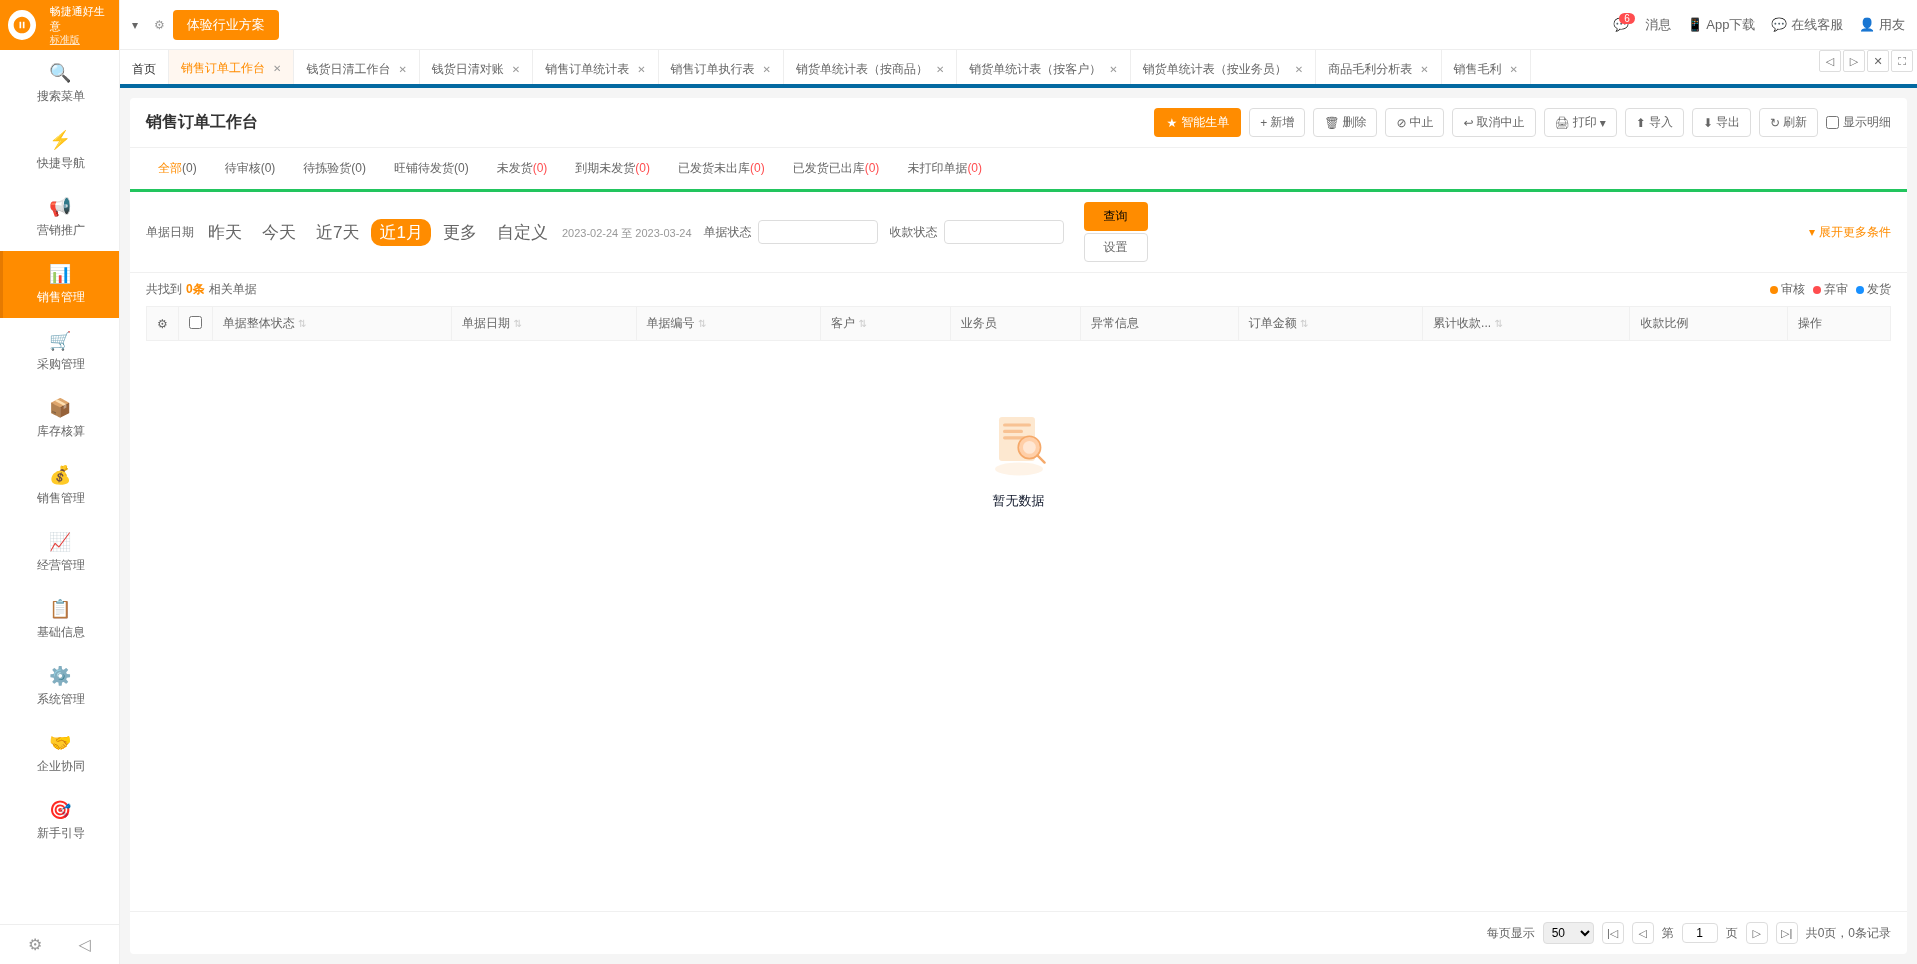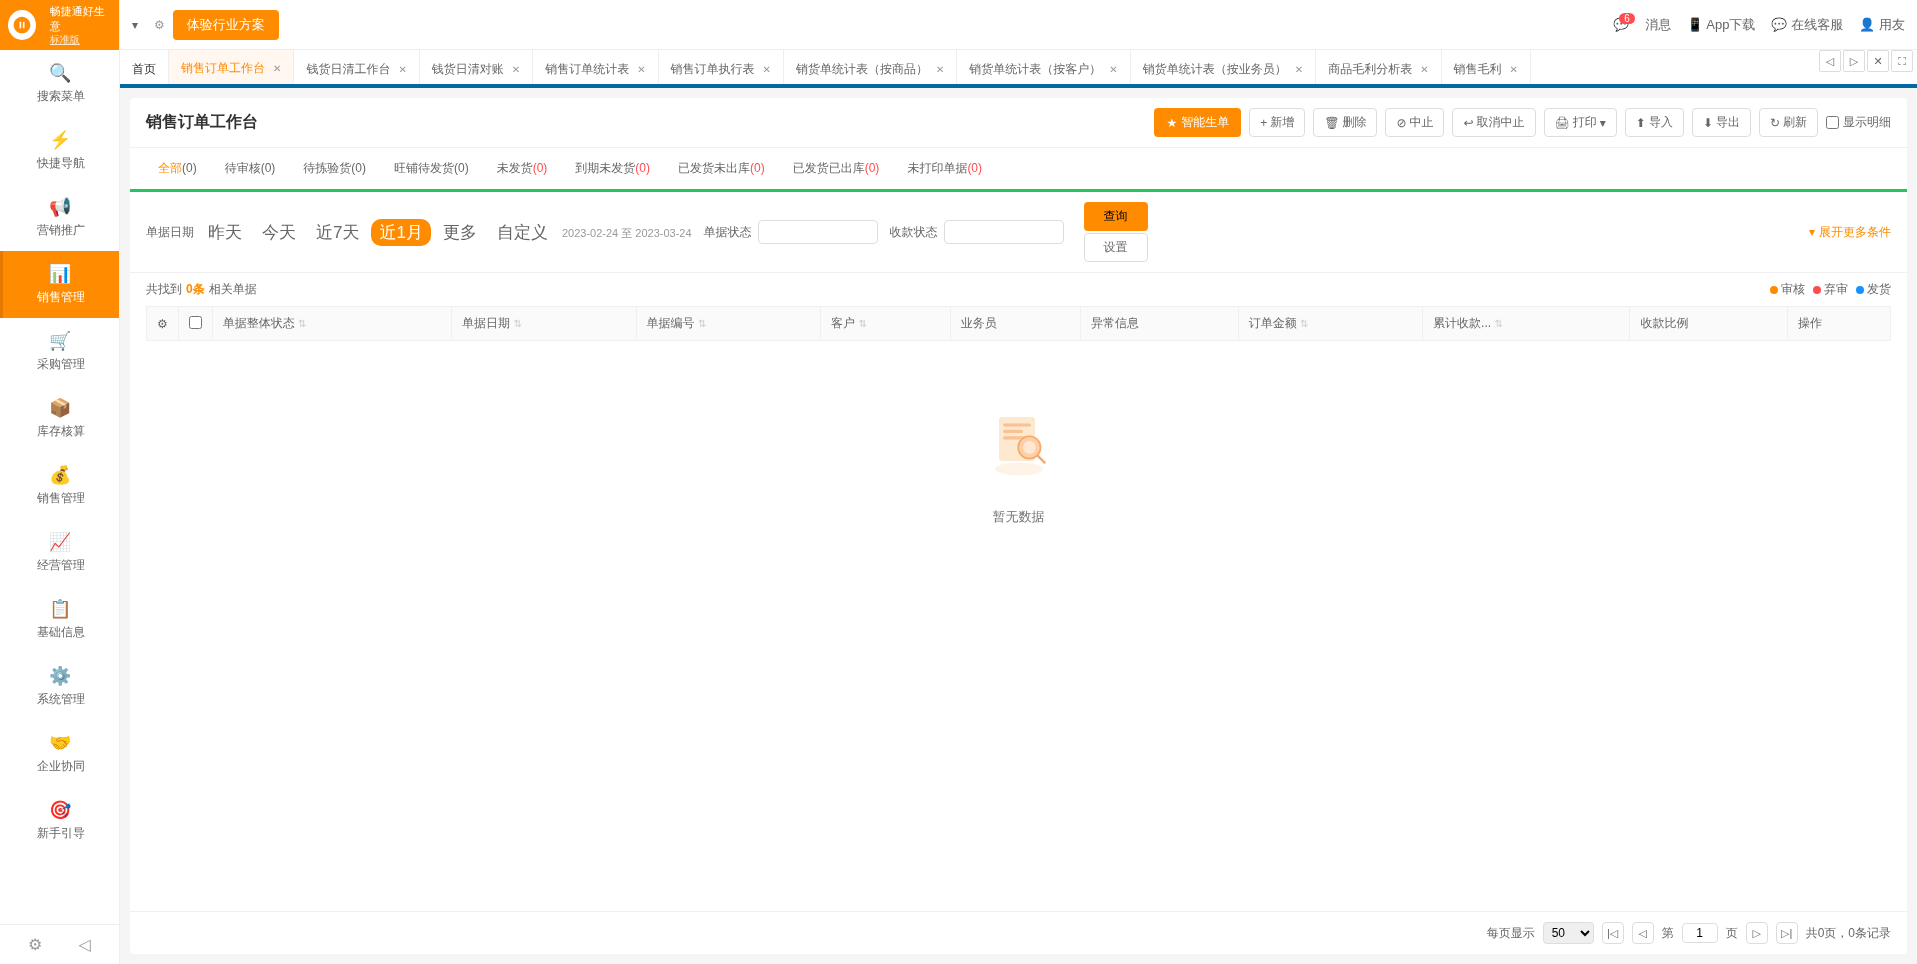--- a/index.html
+++ b/index.html
@@ -76,21 +76,21 @@
     .table-action-btn .dot { width: 8px; height: 8px; border-radius: 50%; display: inline-block; }
     .dot-orange { background: #ff8c00; }
     .dot-red { background: #ff4d4f; }
     .dot-blue { background: #1890ff; }
 
     table { width: 100%; border-collapse: collapse; }
     thead th { background: #fafafa; border: 1px solid #f0f0f0; padding: 8px 10px; font-size: 12px; color: #666; font-weight: normal; white-space: nowrap; text-align: left; }
     thead th .sort-icon { color: #ccc; font-size: 10px; }
 
     
-    .empty-state { display: flex; flex-direction: column; align-items: center; justify-content: center; padding: 60px 0; color: #737373; font-size: 13px; gap: 27px; }
+    .empty-state { display: flex; flex-direction: column; align-items: center; justify-content: center; padding: 60px 0; color: #0f172a; font-size: 13px; gap: 11px; }
     .empty-icon { width: 80px; height: 80px; }
 
     
     .pagination { display: flex; align-items: center; justify-content: flex-end; padding: 10px 16px; border-top: 1px solid #f0f0f0; gap: 8px; font-size: 12px; color: #666; }
     .page-size-select { border: 1px solid #ddd; border-radius: 4px; padding: 2px 4px; font-size: 12px; }
     .page-btn { width: 22px; height: 22px; display: flex; align-items: center; justify-content: center; border: 1px solid #ddd; border-radius: 4px; cursor: pointer; color: #666; font-size: 11px; }
     .page-input { width: 36px; border: 1px solid #ddd; border-radius: 4px; text-align: center; padding: 2px; font-size: 12px; }
 
     .date-range { font-size: 11px; color: #999; margin-top: 2px; }
   </style>

